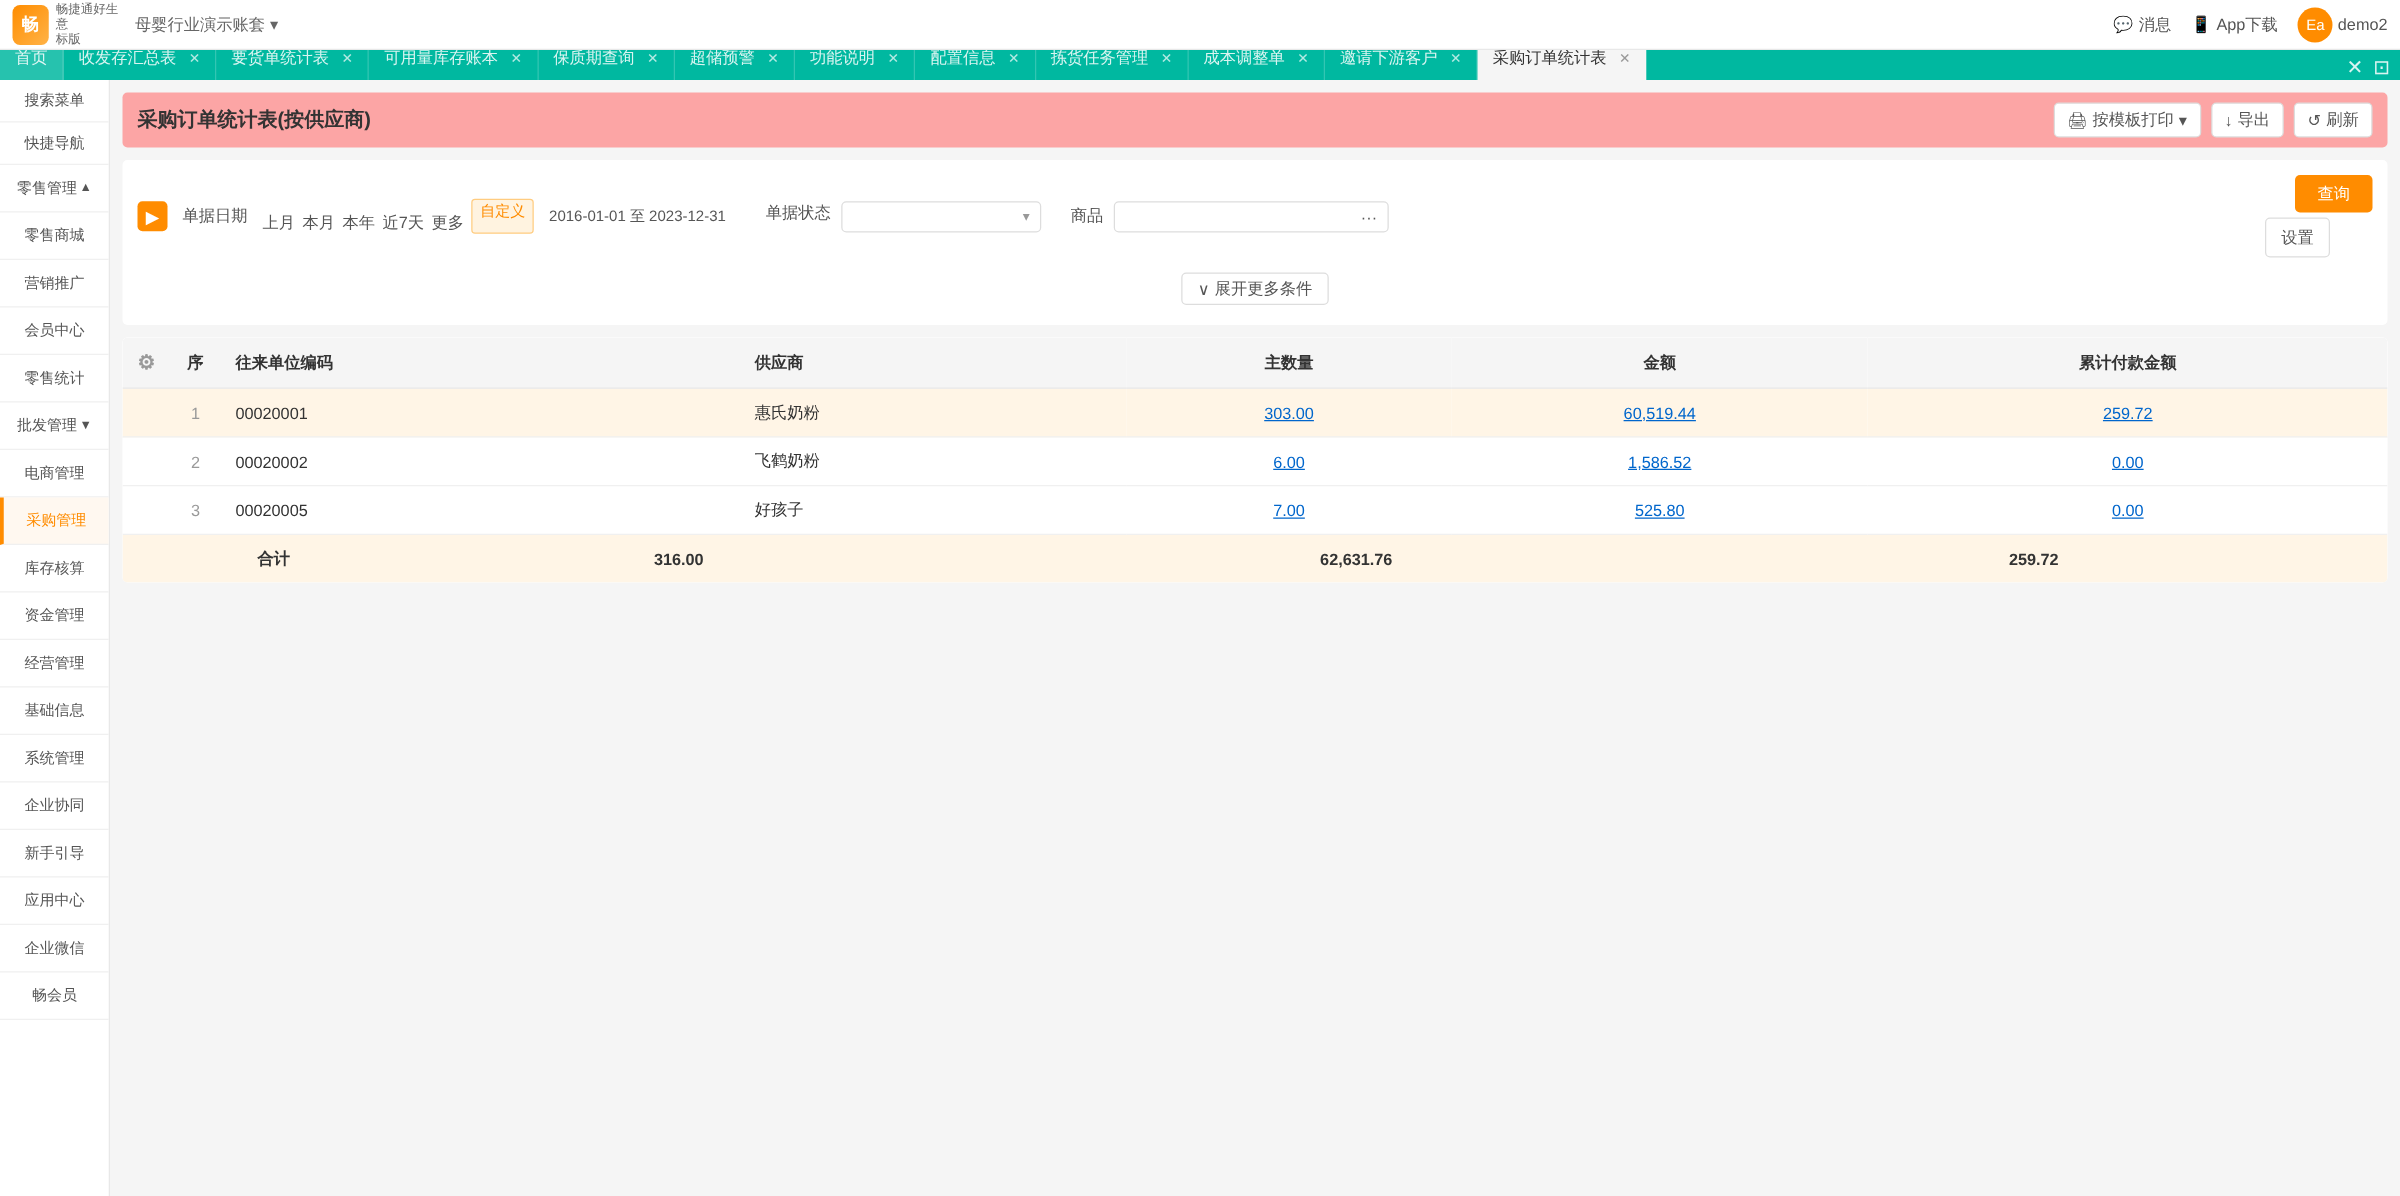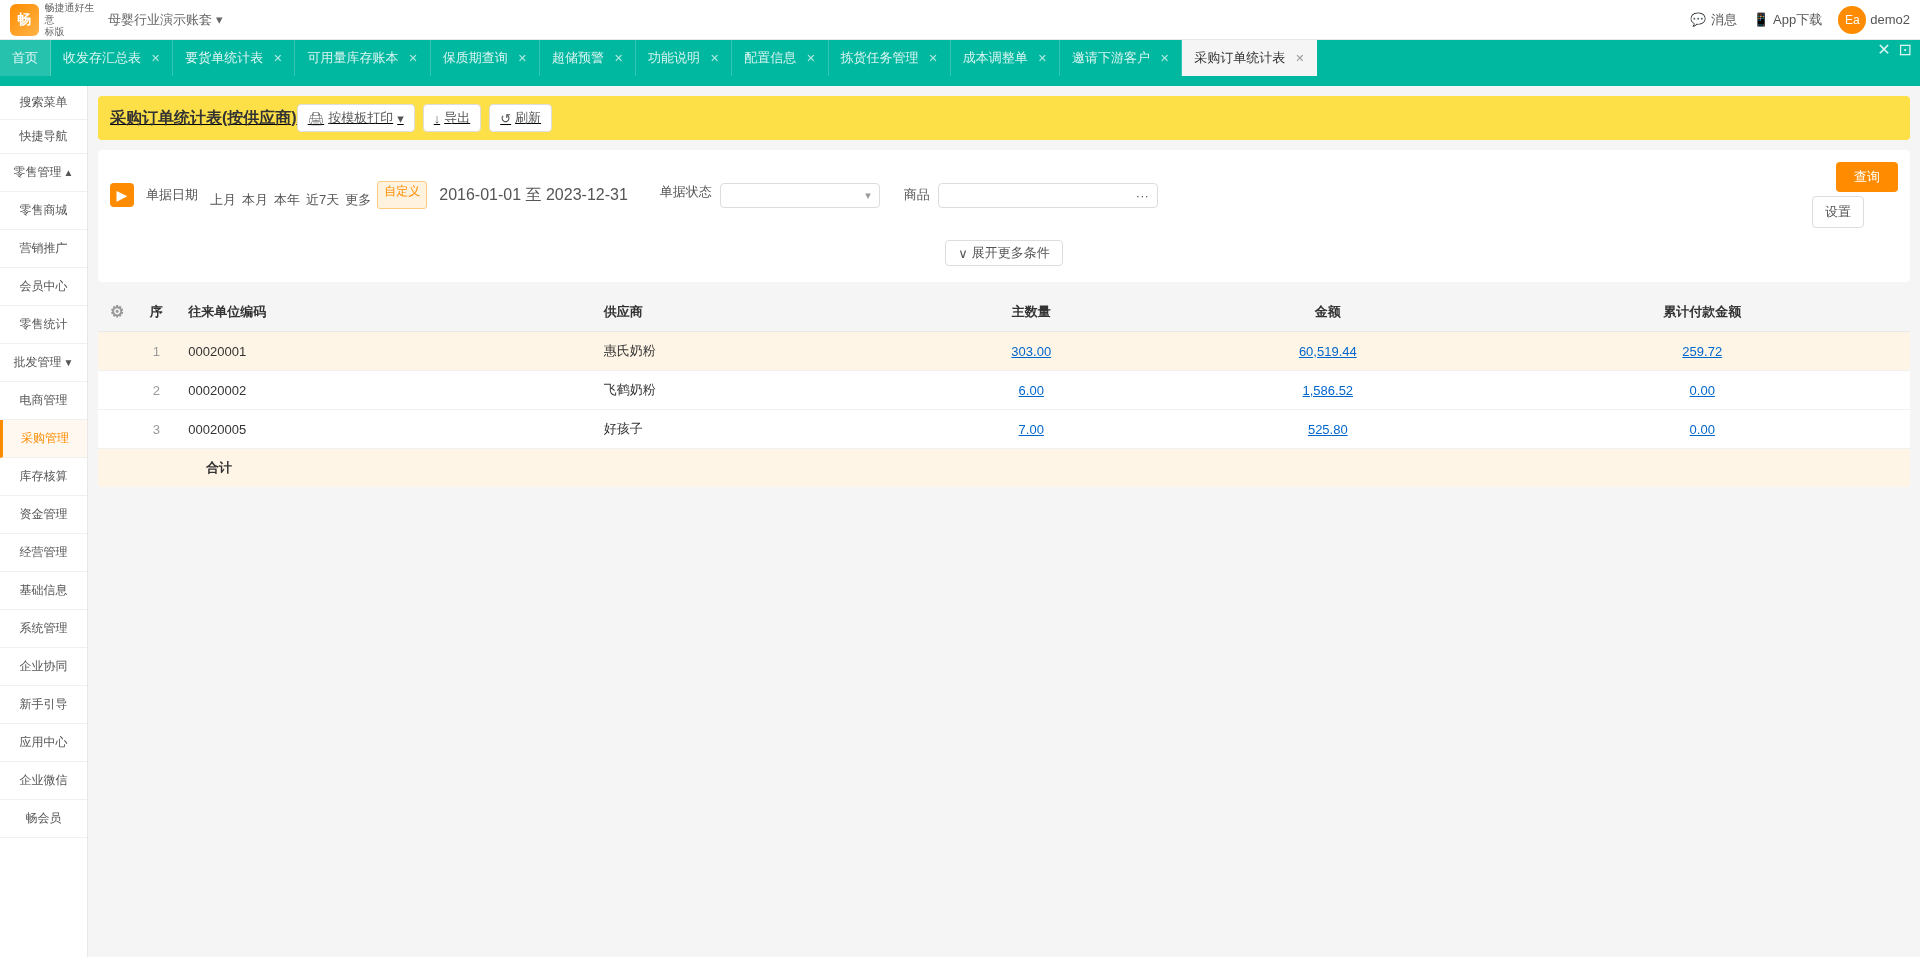--- a/index.html
+++ b/index.html
@@ -9,21 +9,21 @@
     .top-bar { height: 40px; background: #fff; display: flex; align-items: center; border-bottom: 1px solid #e8e8e8; padding: 0 10px; gap: 10px; flex-shrink: 0; }
     .logo-area { display: flex; align-items: center; gap: 6px; width: 88px; flex-shrink: 0; }
     .logo-icon { width: 32px; height: 32px; background: linear-gradient(135deg, #ff8c00, #ffb347); border-radius: 6px; display: flex; align-items: center; justify-content: center; color: white; font-size: 14px; font-weight: bold; }
     .logo-text { font-size: 10px; color: #666; line-height: 1.2; }
     .industry-selector { display: flex; align-items: center; gap: 4px; color: #666; font-size: 13px; cursor: pointer; flex: 1; }
     .top-bar-right { display: flex; align-items: center; gap: 16px; margin-left: auto; }
     .top-bar-btn { display: flex; align-items: center; gap: 4px; color: #555; font-size: 13px; cursor: pointer; }
     .user-avatar { width: 28px; height: 28px; border-radius: 50%; background: #ff8c00; display: flex; align-items: center; justify-content: center; color: white; font-size: 12px; }
 
     
-    .tab-bar { height: 46px; background: #00b8a0; display: flex; align-items: flex-start; padding: 0 0 0 0; flex-shrink: 0; overflow-x: auto; }
+    .tab-bar { height: 24px; background: #00b8a0; display: flex; align-items: flex-end; padding: 0 0 0 0; flex-shrink: 0; overflow-x: auto; }
     .tab-item { height: 36px; display: flex; align-items: center; padding: 0 12px; color: rgba(255,255,255,0.85); font-size: 13px; cursor: pointer; white-space: nowrap; border-right: 1px solid rgba(255,255,255,0.2); gap: 6px; flex-shrink: 0; }
     .tab-item:first-child { background: rgba(255,255,255,0.15); }
     .tab-item.active { background: #f5f5f5; color: #333; }
     .tab-close { color: rgba(255,255,255,0.7); font-size: 11px; margin-left: 4px; }
     .tab-item.active .tab-close { color: #999; }
     .tab-bar-end { margin-left: auto; display: flex; align-items: center; gap: 8px; padding: 0 8px; }
     .tab-end-btn { color: rgba(255,255,255,0.85); cursor: pointer; font-size: 16px; }
 
     
     .main-layout { display: flex; flex: 1; overflow: hidden; }
@@ -37,37 +37,37 @@
     .sidebar-item-with-arrow { display: flex; align-items: center; justify-content: center; gap: 2px; }
     .sidebar-arrow { font-size: 10px; }
 
     
     .content { flex: 1; display: flex; flex-direction: column; overflow: hidden; background: #f5f5f5; }
 
     
     .page-content { flex: 1; overflow-y: auto; padding: 10px; }
 
     
-    .page-header { display: flex; align-items: center; margin-bottom: 10px; background: #fde047; padding: 8px 12px; border-radius: 4px; text-decoration: underline; }
+    .page-header { display: flex; align-items: center; justify-content: space-between; margin-bottom: 10px; background: #fca5a5; padding: 8px 12px; border-radius: 4px; }
     .page-title { font-size: 16px; font-weight: 600; color: #333; }
     .header-actions { display: flex; align-items: center; gap: 8px; }
     .btn-template { background: #fff; border: 1px solid #ddd; border-radius: 4px; padding: 4px 10px; font-size: 13px; color: #555; cursor: pointer; display: flex; align-items: center; gap: 4px; }
     .btn-export { background: #fff; border: 1px solid #ddd; border-radius: 4px; padding: 4px 10px; font-size: 13px; color: #555; cursor: pointer; display: flex; align-items: center; gap: 4px; }
     .btn-refresh { background: #fff; border: 1px solid #ddd; border-radius: 4px; padding: 4px 10px; font-size: 13px; color: #555; cursor: pointer; display: flex; align-items: center; gap: 4px; }
 
     
     .filter-area { background: #fff; border-radius: 4px; padding: 12px; margin-bottom: 10px; }
     .filter-row { display: flex; align-items: center; gap: 12px; margin-bottom: 8px; }
     .filter-toggle-btn { width: 24px; height: 24px; background: #ff8c00; border-radius: 4px; display: flex; align-items: center; justify-content: center; color: white; cursor: pointer; font-size: 14px; flex-shrink: 0; }
     .filter-label { color: #555; font-size: 13px; white-space: nowrap; }
     .date-shortcuts { display: flex; gap: 6px; }
     .date-shortcut { color: #555; font-size: 13px; cursor: pointer; margin-top: 10px; }
     .date-shortcut.more { color: #555; }
     .date-custom { background: #fff3e0; color: #ff8c00; border: 1px solid #ffcc80; border-radius: 3px; padding: 1px 6px; font-size: 12px; }
-    .date-range { color: #555; font-size: 16px; }
+    .date-range { color: #555; font-size: 12px; }
     .filter-select-group { display: flex; align-items: flex-start; gap: 8px; margin-left: 20px; }
     .filter-select { display: flex; align-items: center; gap: 4px; border: 1px solid #ddd; border-radius: 4px; padding: 4px 8px; min-width: 160px; cursor: pointer; background: #fff; }
     .filter-select-label { color: #555; font-size: 13px; flex: 1; }
     .filter-arrow { color: #999; font-size: 11px; }
     .filter-product { display: flex; align-items: center; gap: 4px; border: 1px solid #ddd; border-radius: 4px; padding: 4px 8px; min-width: 220px; cursor: pointer; background: #fff; }
     .filter-more-btn { color: #555; font-size: 13px; cursor: pointer; }
     .btn-query { background: #ff8c00; color: white; border: none; border-radius: 4px; padding: 6px 18px; font-size: 13px; cursor: pointer; margin-left: 24px; }
     .btn-settings { background: #fff; border: 1px solid #ddd; border-radius: 4px; padding: 6px 12px; font-size: 13px; color: #555; cursor: pointer; }
     .expand-row { display: flex; justify-content: center; align-items: center; padding: 4px 0; }
     .expand-btn { display: flex; align-items: center; gap: 4px; color: #555; font-size: 13px; cursor: pointer; border: 1px solid #ddd; border-radius: 4px; padding: 3px 12px; background: #fff; }
@@ -360,18 +360,23 @@
               <td>00020005</td>
               <td>好孩子</td>
               <td class="amount center">7.00</td>
               <td class="amount center">525.80</td>
               <td class="amount center">0.00</td>
             </tr>
           </tbody>
         </table>
         <div class="table-footer">
           <span class="footer-label" style="margin-left:96px;">合计</span>
+          <div class="footer-values">
+            <span class="footer-cell" style="text-align:center;">316.00</span>
+            <span class="footer-cell" style="text-align:center;">62,631.76</span>
+            <span class="footer-cell" style="text-align:center;">259.72</span>
+          </div>
         </div>
       </div>
 
     </div>
   </div>
 </div>
 
 </body></html>

